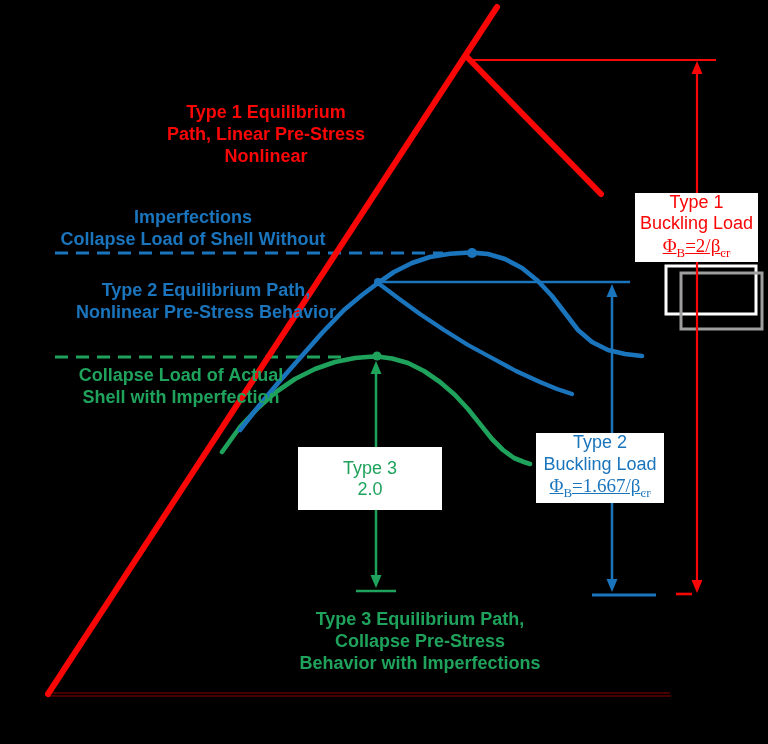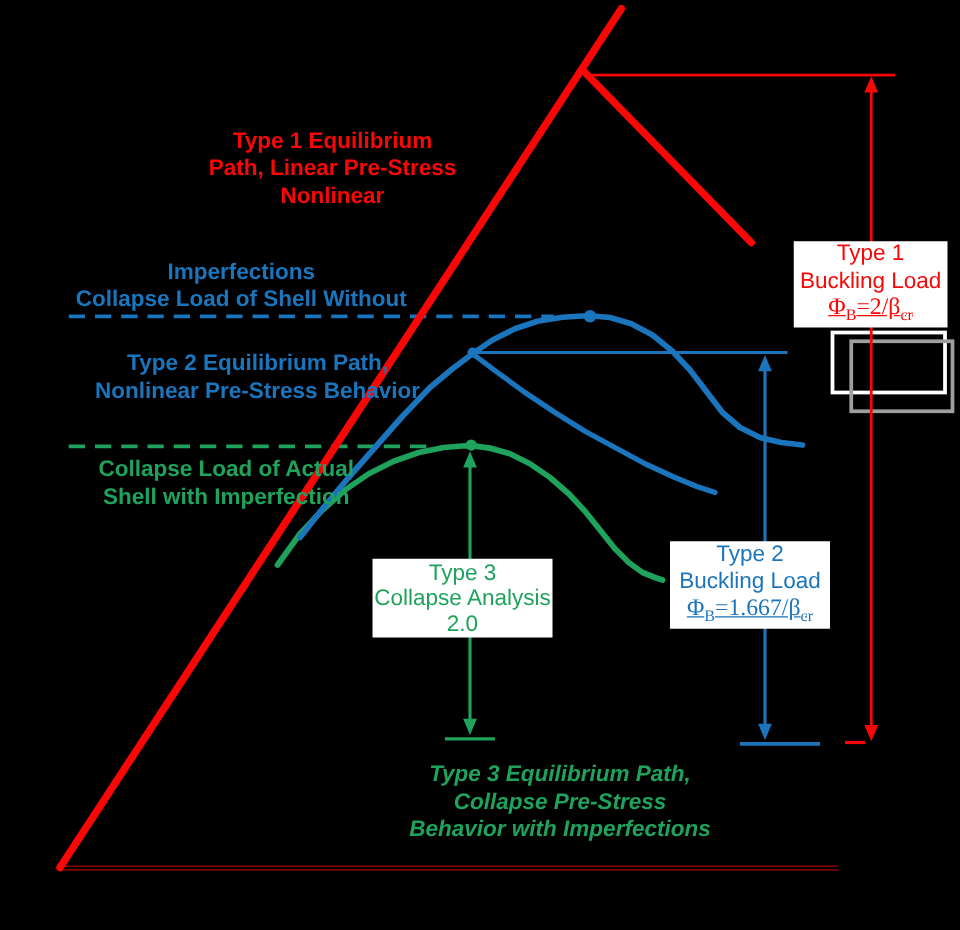--- a/index.html
+++ b/index.html
@@ -66,37 +66,36 @@
   <div class="lbl blue" style="left:183px;top:279px;margin-left:23px;">
     <div>Type 2 Equilibrium Path,</div>
     <div>Nonlinear Pre-Stress Behavior</div>
   </div>
 
   <div class="lbl green" style="left:165px;top:364px;margin-left:16px;">
     <div>Collapse Load of Actual</div>
     <div>Shell with Imperfection</div>
   </div>
 
-  <div class="lbl green" style="left:448px;top:608px;font-style:italic;">
+  <div class="lbl green" style="left:420px;top:608px;">
     <div>Type 3 Equilibrium Path,</div>
     <div>Collapse Pre-Stress</div>
     <div>Behavior with Imperfections</div>
   </div>
 
   <div class="box red" style="left:635px;top:193px;width:123px;height:69px;">
     <div>Type 1</div>
     <div>Buckling Load</div>
     <div class="frm"><span>Φ</span><sub>B</sub><span>=2/β</span><sub>cr</sub></div>
   </div>
 
   <div class="box blue" style="left:536px;top:433px;width:128px;height:70px;">
     <div>Type 2</div>
     <div>Buckling Load</div>
     <div class="frm"><span>Φ</span><sub>B</sub><span>=1.667/β</span><sub>cr</sub></div>
   </div>
 
   <div class="box green" style="left:298px;top:447px;width:144px;height:63px;line-height:20.5px;">
     <div>Type 3</div>
-    <div>Collapse Analysis</div>
     <div>2.0</div>
   </div>
 
 </div>
 
 </body></html>

